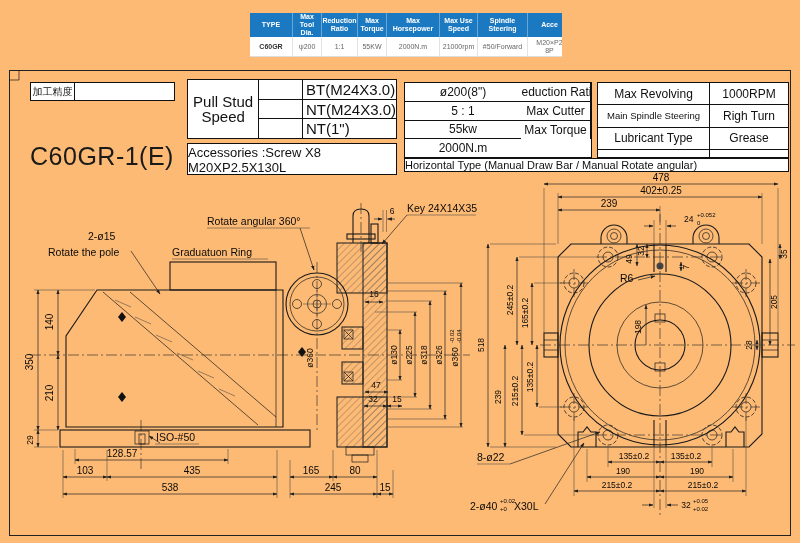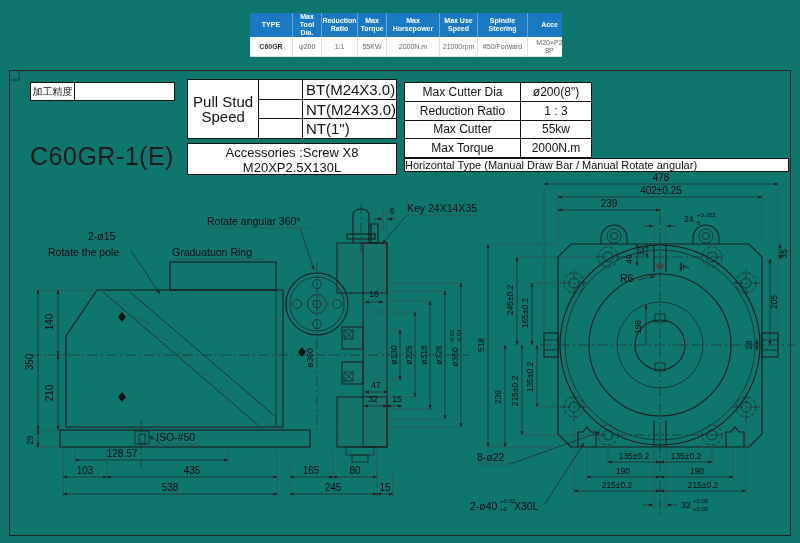--- a/index.html
+++ b/index.html
@@ -1,16 +1,16 @@
 <!DOCTYPE html>
 <html><head>
 <meta charset="utf-8">
 <style>
   html,body{margin:0;padding:0;background:#fff;}
-  .page{position:relative;width:800px;height:543px;background:#0f766e;overflow:hidden;
+  .page{position:relative;width:800px;height:543px;background:#fdba74;overflow:hidden;
         font-family:"Liberation Sans",sans-serif;color:#111;}
   
   .pt{position:absolute;left:250px;top:13px;width:312px;overflow:hidden;}
   .pt-row{display:flex;}
   .pt-h{background:#1b79c1;color:#fff;font-size:7px;font-weight:bold;text-align:center;
         display:flex;align-items:center;justify-content:center;height:24px;box-sizing:border-box;
         border-right:1px solid rgba(255,255,255,.35);padding:1px;line-height:1.15;flex:none;}
   .pt-c{background:#fff;color:#666;font-size:7px;text-align:center;display:flex;flex-direction:column;
         align-items:center;justify-content:center;height:20px;box-sizing:border-box;
         border-right:1px solid #e3e3e3;border-bottom:1px solid #ddd;flex:none;line-height:1.1;}
@@ -26,21 +26,21 @@
         letter-spacing:.5px;color:#1a1a1a;white-space:nowrap;margin-top:39px;}
   .pstud{left:187px;top:79px;width:210px;height:60px;display:flex;font-size:15px;}
   .ps-l{width:74px;border-right:1px solid #111;display:flex;flex-direction:column;align-items:center;
         justify-content:center;line-height:15px;}
   .ps-m{width:45px;border-right:1px solid #111;display:flex;flex-direction:column;}
   .ps-m div{flex:1;border-bottom:1px solid #111;}
   .ps-m div:last-child{border-bottom:none;}
   .ps-r{flex:1;display:flex;flex-direction:column;}
   .ps-r div{flex:1;border-bottom:1px solid #111;display:flex;align-items:center;padding-left:3px;white-space:nowrap;}
   .ps-r div:last-child{border-bottom:none;}
-  .acc{left:187px;top:143px;width:210px;height:32px;text-align:center;font-size:13px;line-height:15px;padding-top:1px;}
+  .acc{left:187px;top:143px;width:210px;height:32px;text-align:left;font-size:13px;line-height:15px;padding-top:1px;}
   .spec{display:grid;font-size:12px;}
   .spec-l{left:404px;top:82px;width:188px;height:76px;grid-template-columns:116px 1fr;}
   .spec-r{left:597px;top:82px;width:192px;height:76px;grid-template-columns:112px 1fr;}
   .spec>div{border-bottom:1px solid #111;display:flex;align-items:center;justify-content:center;
         white-space:nowrap;overflow:hidden;}
   .spec>div.lab{border-right:1px solid #111;}
   .spec>div.last{border-bottom:none;}
   .spec>div.sm{font-size:9.5px;}
   .type-note{left:404px;top:158px;width:385px;height:14px;font-size:11px;line-height:13px;
         padding-left:0;white-space:nowrap;}
@@ -114,30 +114,39 @@
       <div>NT(1")</div>
     </div>
   </div>
 
   <div class="box acc">
     <div>Accessories :Screw X8</div>
     <div>M20XP2.5X130L</div>
   </div>
 
   <div class="box spec spec-l">
-    <div class="lab">Max Cutter Dia</div>
     <div>ø200(8")</div>
     <div class="lab">Reduction Ratio</div>
-    <div>1 : 3</div>
+    <div>5 : 1</div>
     <div class="lab">Max Cutter</div>
     <div>55kw</div>
     <div class="lab last">Max Torque</div>
     <div class="last">2000N.m</div>
   </div>
 
+  <div class="box spec spec-r">
+    <div class="lab">Max Revolving</div>
+    <div>1000RPM</div>
+    <div class="lab sm">Main Spindle Steering</div>
+    <div>Righ Turn</div>
+    <div class="lab">Lubricant Type</div>
+    <div>Grease</div>
+    <div class="lab last"></div>
+    <div class="last"></div>
+  </div>
 
   <div class="box type-note">Horizontal Type (Manual Draw Bar / Manual Rotate angular)</div>
 
   <svg class="dwg" viewBox="0 0 800 543">
     <defs>
       <marker id="ar" viewBox="0 0 10 10" refX="9" refY="5" markerWidth="7" markerHeight="7" orient="auto-start-reverse">
         <path d="M0,1.5 L10,5 L0,8.5 z" fill="#222"></path>
       </marker>
       <pattern id="hp" patternUnits="userSpaceOnUse" width="5" height="5" patternTransform="rotate(45)">
         <line x1="0" y1="0" x2="0" y2="5" stroke="#555" stroke-width="0.7"></line>

